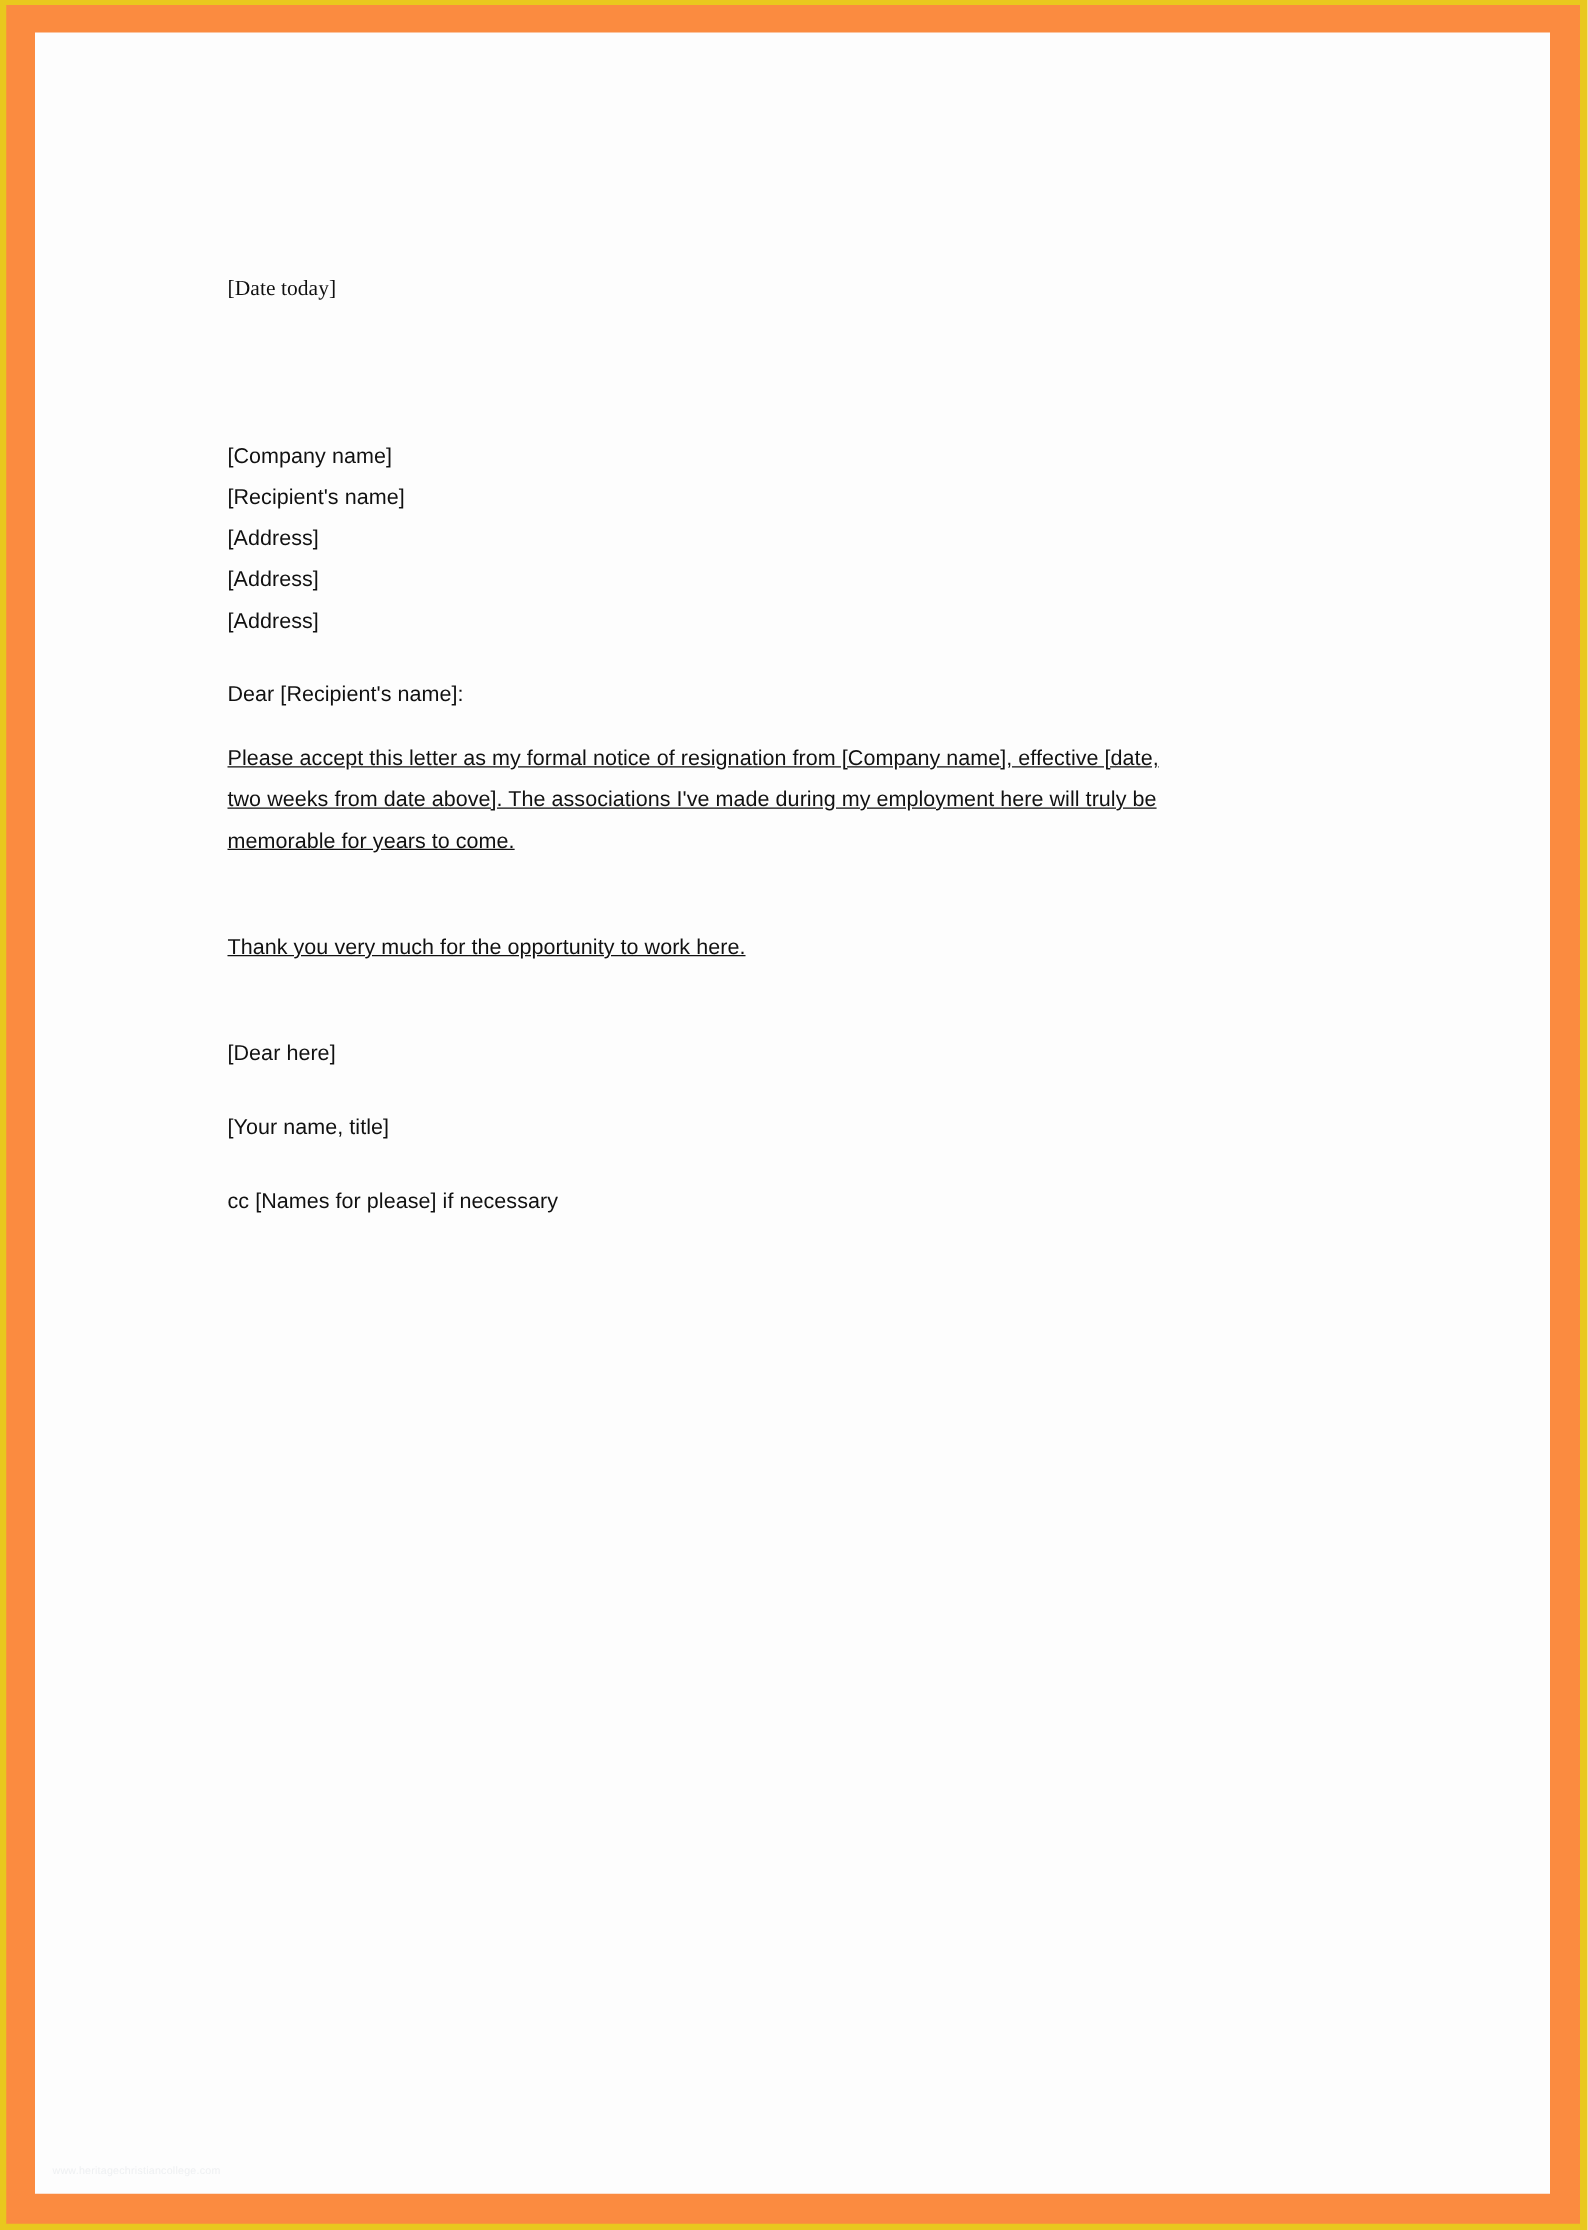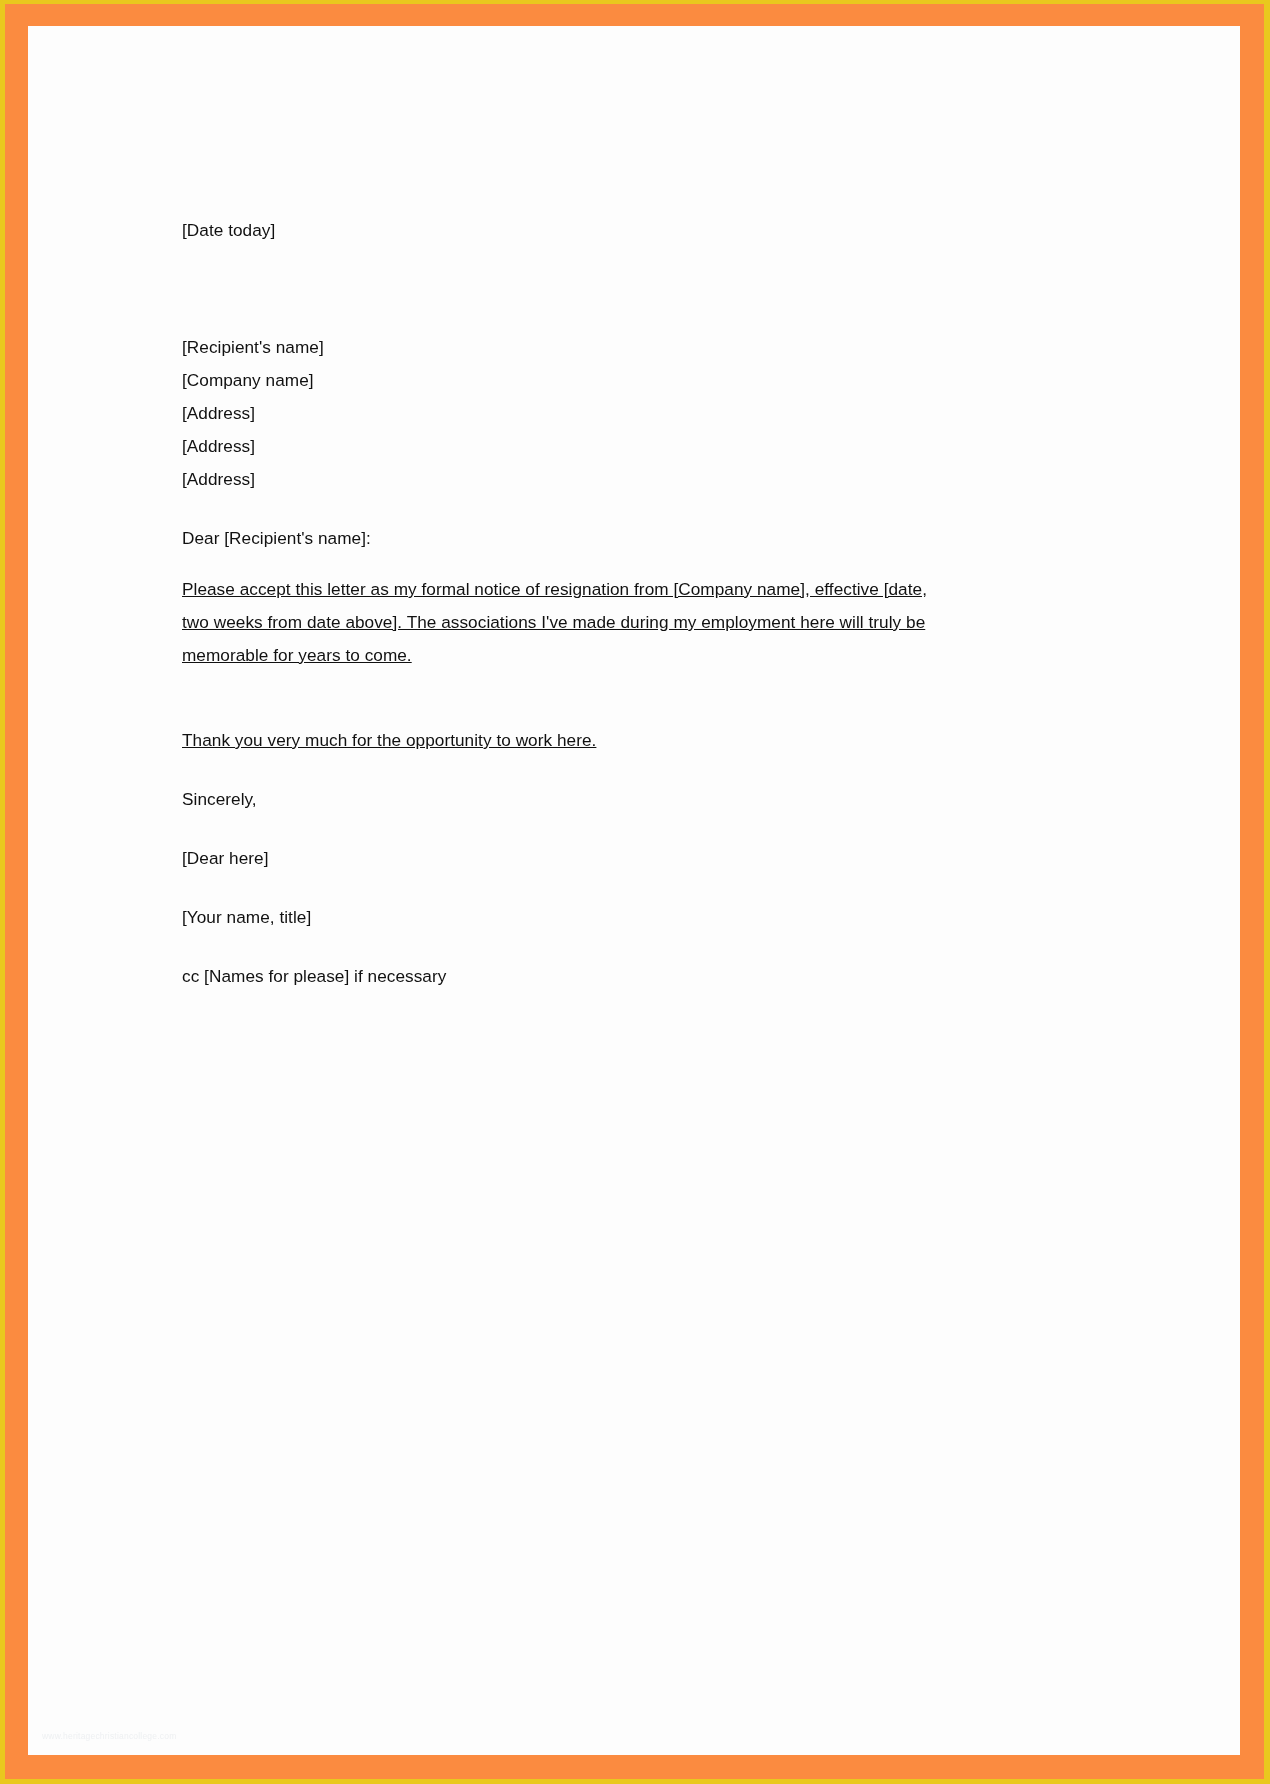--- a/index.html
+++ b/index.html
@@ -31,21 +31,21 @@
     width:772px;
     color:#111111;
     font-size:17.2px;
     line-height:33px;
     letter-spacing:0.05px;
   }
   .line { white-space:nowrap; }
   .para { margin:0;text-decoration:underline; }
 
   
-  .blk-date      { margin-bottom:0; }
+  .blk-date      { margin-bottom:17px;font-family:Liberation Serif, serif; }
   .gap-after-date{ height:84px; }
   .blk-address   { }
   .gap-addr-sal  { height:26px; }
   .blk-salutation{ }
   .gap-sal-p1    { height:18px; }
   .blk-p1        { }
   .gap-p         { height:26px; }
   .blk-p2        { }
   .blk-p3        { }
   .blk-signoff   { }
@@ -72,22 +72,22 @@
 
     <div id="letter">
 
       <div class="blk-date">
         <div class="line">[Date today]</div>
       </div>
 
       <div class="gap-after-date"></div>
 
       <div class="blk-address">
+        <div class="line">[Company name]</div>
         <div class="line">[Recipient's name]</div>
-        <div class="line">[Company name]</div>
         <div class="line">[Address]</div>
         <div class="line">[Address]</div>
         <div class="line">[Address]</div>
       </div>
 
       <div class="gap-addr-sal"></div>
 
       <div class="blk-salutation">
         <div class="line">Dear [Recipient's name]:</div>
       </div>
@@ -98,23 +98,20 @@
 
       <div class="gap-p"></div>
 
 
       <div class="gap-p"></div>
 
       <p class="para blk-p3">Thank you very much for the opportunity to work here.</p>
 
       <div class="gap-p"></div>
 
-      <div class="blk-signoff">
-        <div class="line">Sincerely,</div>
-      </div>
 
       <div class="gap-p"></div>
 
       <div class="blk-sign">
         <div class="line">[Dear here]</div>
       </div>
 
       <div class="gap-p"></div>
 
       <div class="blk-name">

